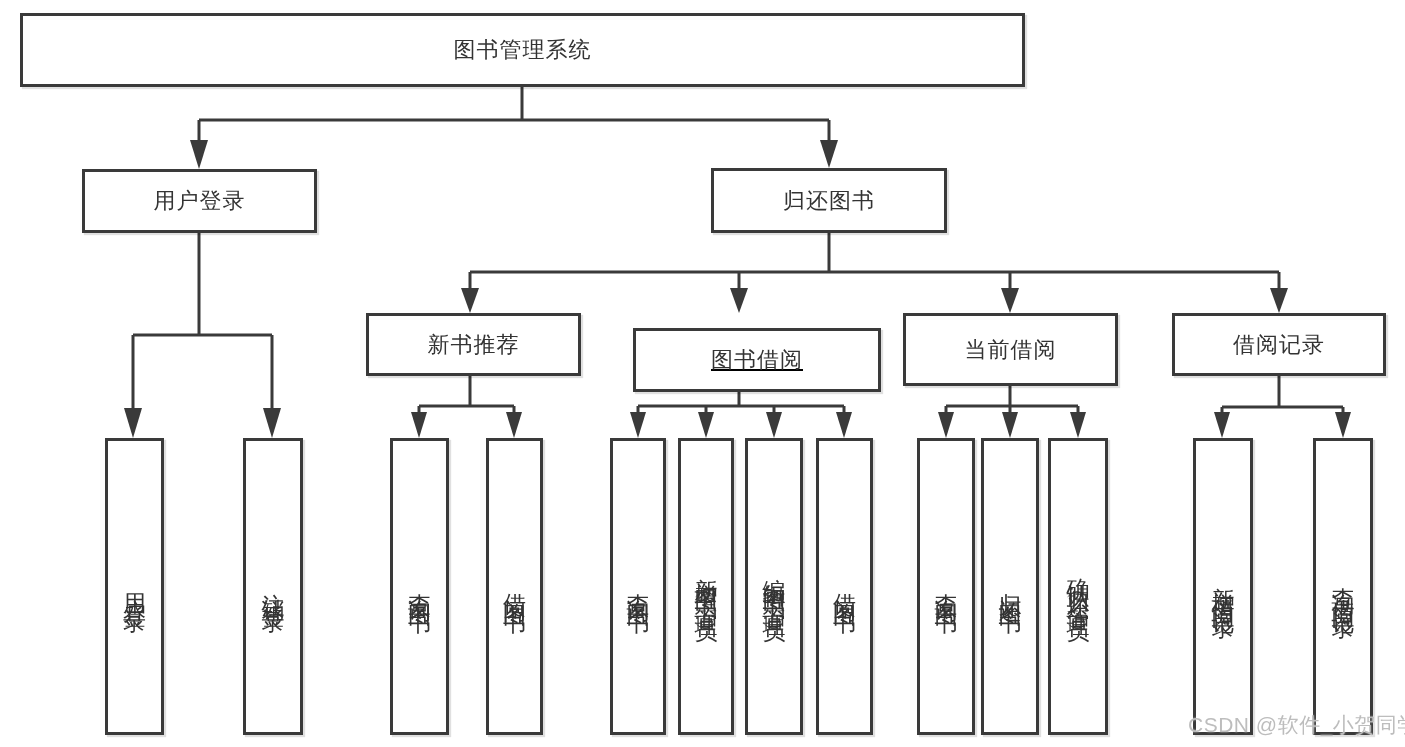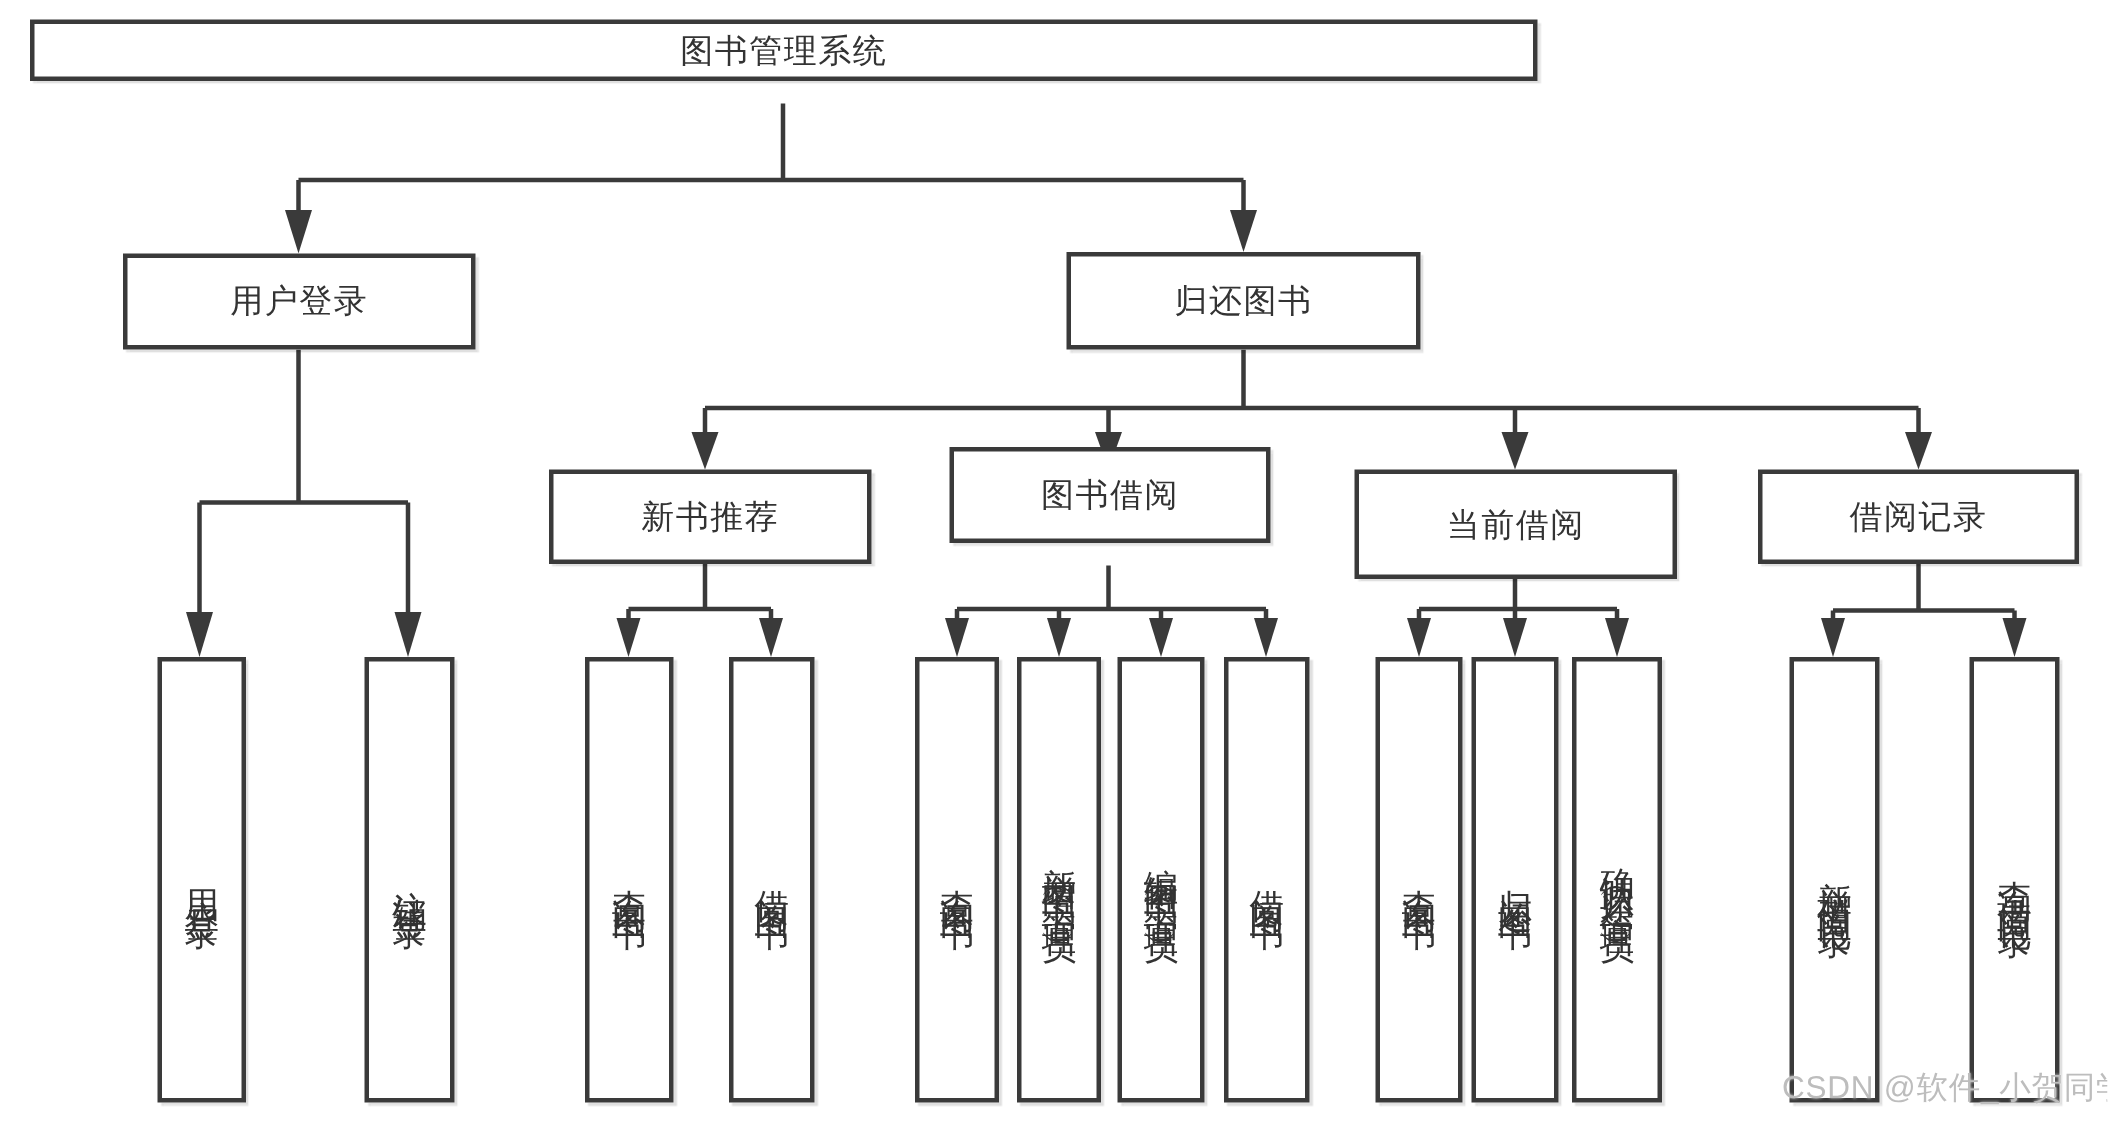--- a/index.html
+++ b/index.html
@@ -108,35 +108,35 @@
       <polygon points="1002,412 1018,412 1010,438"></polygon>
       <polygon points="1070,412 1086,412 1078,438"></polygon>
     </g>
     <g>
       <path d="M1279 376 V407 M1222 407 H1343 M1222 407 V416 M1343 407 V416"></path>
       <polygon points="1214,412 1230,412 1222,438"></polygon>
       <polygon points="1335,412 1351,412 1343,438"></polygon>
     </g>
   </svg>
 
-  <div class="box" style="left:20px; top:13px; width:1005px; height:41px;">
+  <div class="box" style="left:20px; top:13px; width:1005px; height:74px;">
     <span class="label">图书管理系统</span>
   </div>
 
   <div class="box" style="left:82px; top:169px; width:235px; height:64px;">
     <span class="label">用户登录</span>
   </div>
   <div class="box" style="left:711px; top:168px; width:236px; height:65px;">
     <span class="label">归还图书</span>
   </div>
 
   <div class="box" style="left:366px; top:313px; width:215px; height:63px;">
     <span class="label">新书推荐</span>
   </div>
-  <div class="box" style="left:633px; top:298px; width:214px; height:64px;">
+  <div class="box" style="left:633px; top:328px; width:248px; height:64px;text-decoration:underline;">
     <span class="label">图书借阅</span>
   </div>
   <div class="box" style="left:903px; top:313px; width:215px; height:73px;">
     <span class="label">当前借阅</span>
   </div>
   <div class="box" style="left:1172px; top:313px; width:214px; height:63px;">
     <span class="label">借阅记录</span>
   </div>
 
   <div class="box vbox" style="left:105px; top:438px; width:59px; height:297px;">

